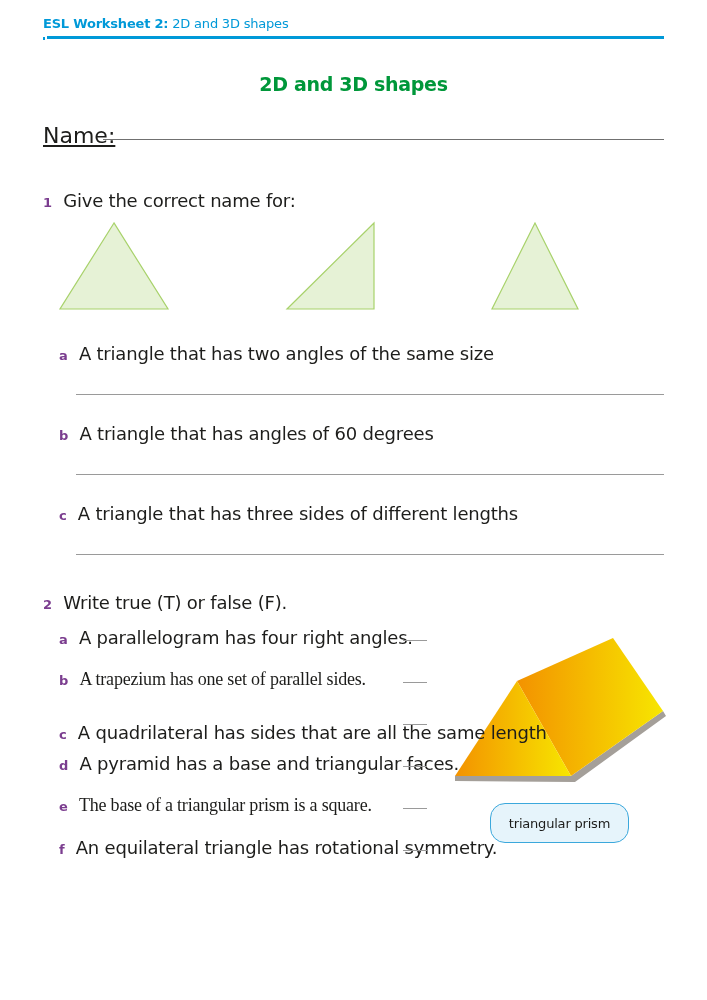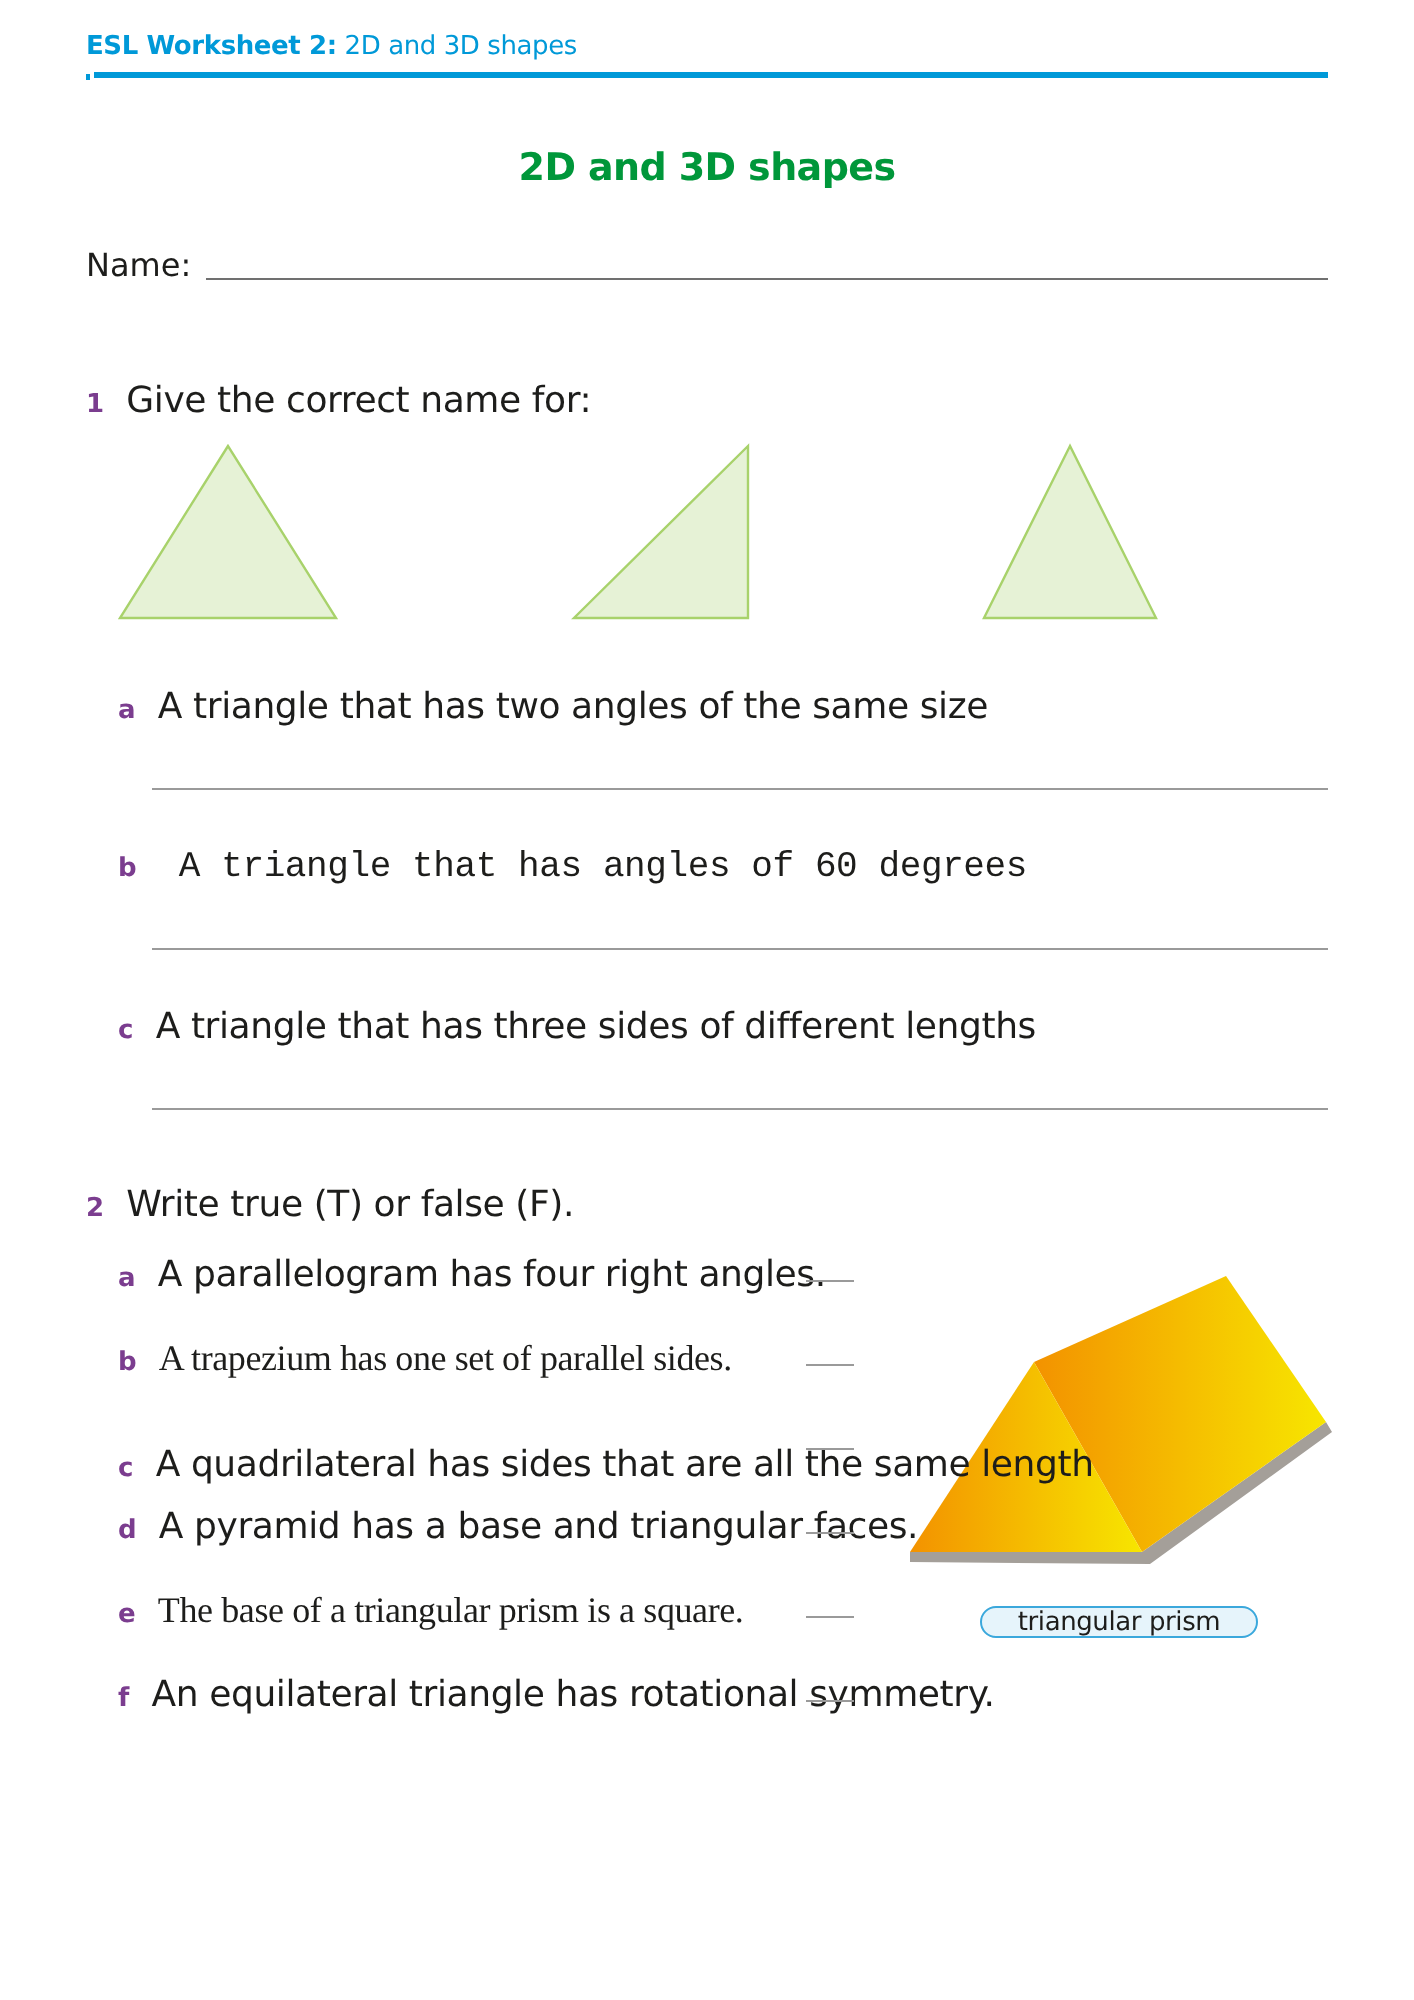--- a/index.html
+++ b/index.html
@@ -6,29 +6,29 @@
     body {
       width: 707px; height: 1000px; position: relative; overflow: hidden;
       background: #ffffff; font-family: "DejaVu Sans", "Liberation Sans", sans-serif; color: #1d1d1b;
     }
     .abs { position: absolute; }
     .header-title { left: 43px; top: 16px; font-size: 13px; color: #0099d8; white-space: nowrap; letter-spacing: -0.2px; }
     .header-title .bold { font-weight: bold; }
     .header-dot { left: 43px; top: 37px; width: 2px; height: 3px; background: #0099d8; }
     .header-rule { left: 47px; top: 36px; width: 617px; height: 3px; background: #0099d8; }
     .page-title { left: 0; width: 707px; top: 73px; text-align: center; font-size: 19px; font-weight: bold; color: #00973a; letter-spacing: -0.3px; }
-    .name-label { left: 43px; top: 123px; font-size: 16px; color: #1d1d1b; }
+    .name-label { left: 43px; top: 123px; font-size: 22px; color: #1d1d1b; text-decoration: underline; }
     .name-line { left: 103px; top: 139px; width: 561px; height: 0; border-top: 1.5px solid #707070; }
     .q-num { font-size: 13px; font-weight: bold; color: #7b3d8f; }
     .q-text { font-size: 18px; color: #1d1d1b; white-space: nowrap; letter-spacing: -0.2px; }
     .sub-letter { font-size: 13px; font-weight: bold; color: #7b3d8f; }
     .answer-line { left: 76px; width: 588px; height: 0; border-top: 1.5px solid #9a9a9a; }
     .blank-line { left: 403px; width: 24px; height: 0; border-top: 1.5px solid #9a9a9a; }
     .pill {
-      left: 490px; top: 803px; width: 139px; height: 16px; box-sizing: border-box;
+      left: 490px; top: 803px; width: 139px; height: 40px; box-sizing: border-box;
       border: 1.5px solid #3ba8dc; border-radius: 15px; background: #e6f4fb;
       display: flex; align-items: center; justify-content: center;
       font-size: 13px; color: #1d1d1b; letter-spacing: -0.2px;
     }
     svg { position: absolute; left: 0; top: 0; }
   </style>
 </head>
 <body>
 
 <div class="abs header-title">
@@ -79,21 +79,21 @@
 </svg>
 
 <div class="abs" style="left:59px; top:343px;">
   <span class="sub-letter">a</span>
   <span class="q-text" style="margin-left:6px;">A triangle that has two angles of the same size</span>
 </div>
 <div class="abs answer-line" style="top:394px;"></div>
 
 <div class="abs" style="left:59px; top:423px;">
   <span class="sub-letter">b</span>
-  <span class="q-text" style="margin-left:16px;font-family:Liberation Mono, monospace;">A triangle that has angles of 60 degrees</span>
+  <span class="q-text" style="margin-left:6px;">A triangle that has angles of 60 degrees</span>
 </div>
 <div class="abs answer-line" style="top:474px;"></div>
 
 <div class="abs" style="left:59px; top:503px;">
   <span class="sub-letter">c</span>
   <span class="q-text" style="margin-left:6px;">A triangle that has three sides of different lengths</span>
 </div>
 <div class="abs answer-line" style="top:554px;"></div>
 
 <div class="abs" style="left:43px; top:592px;">

